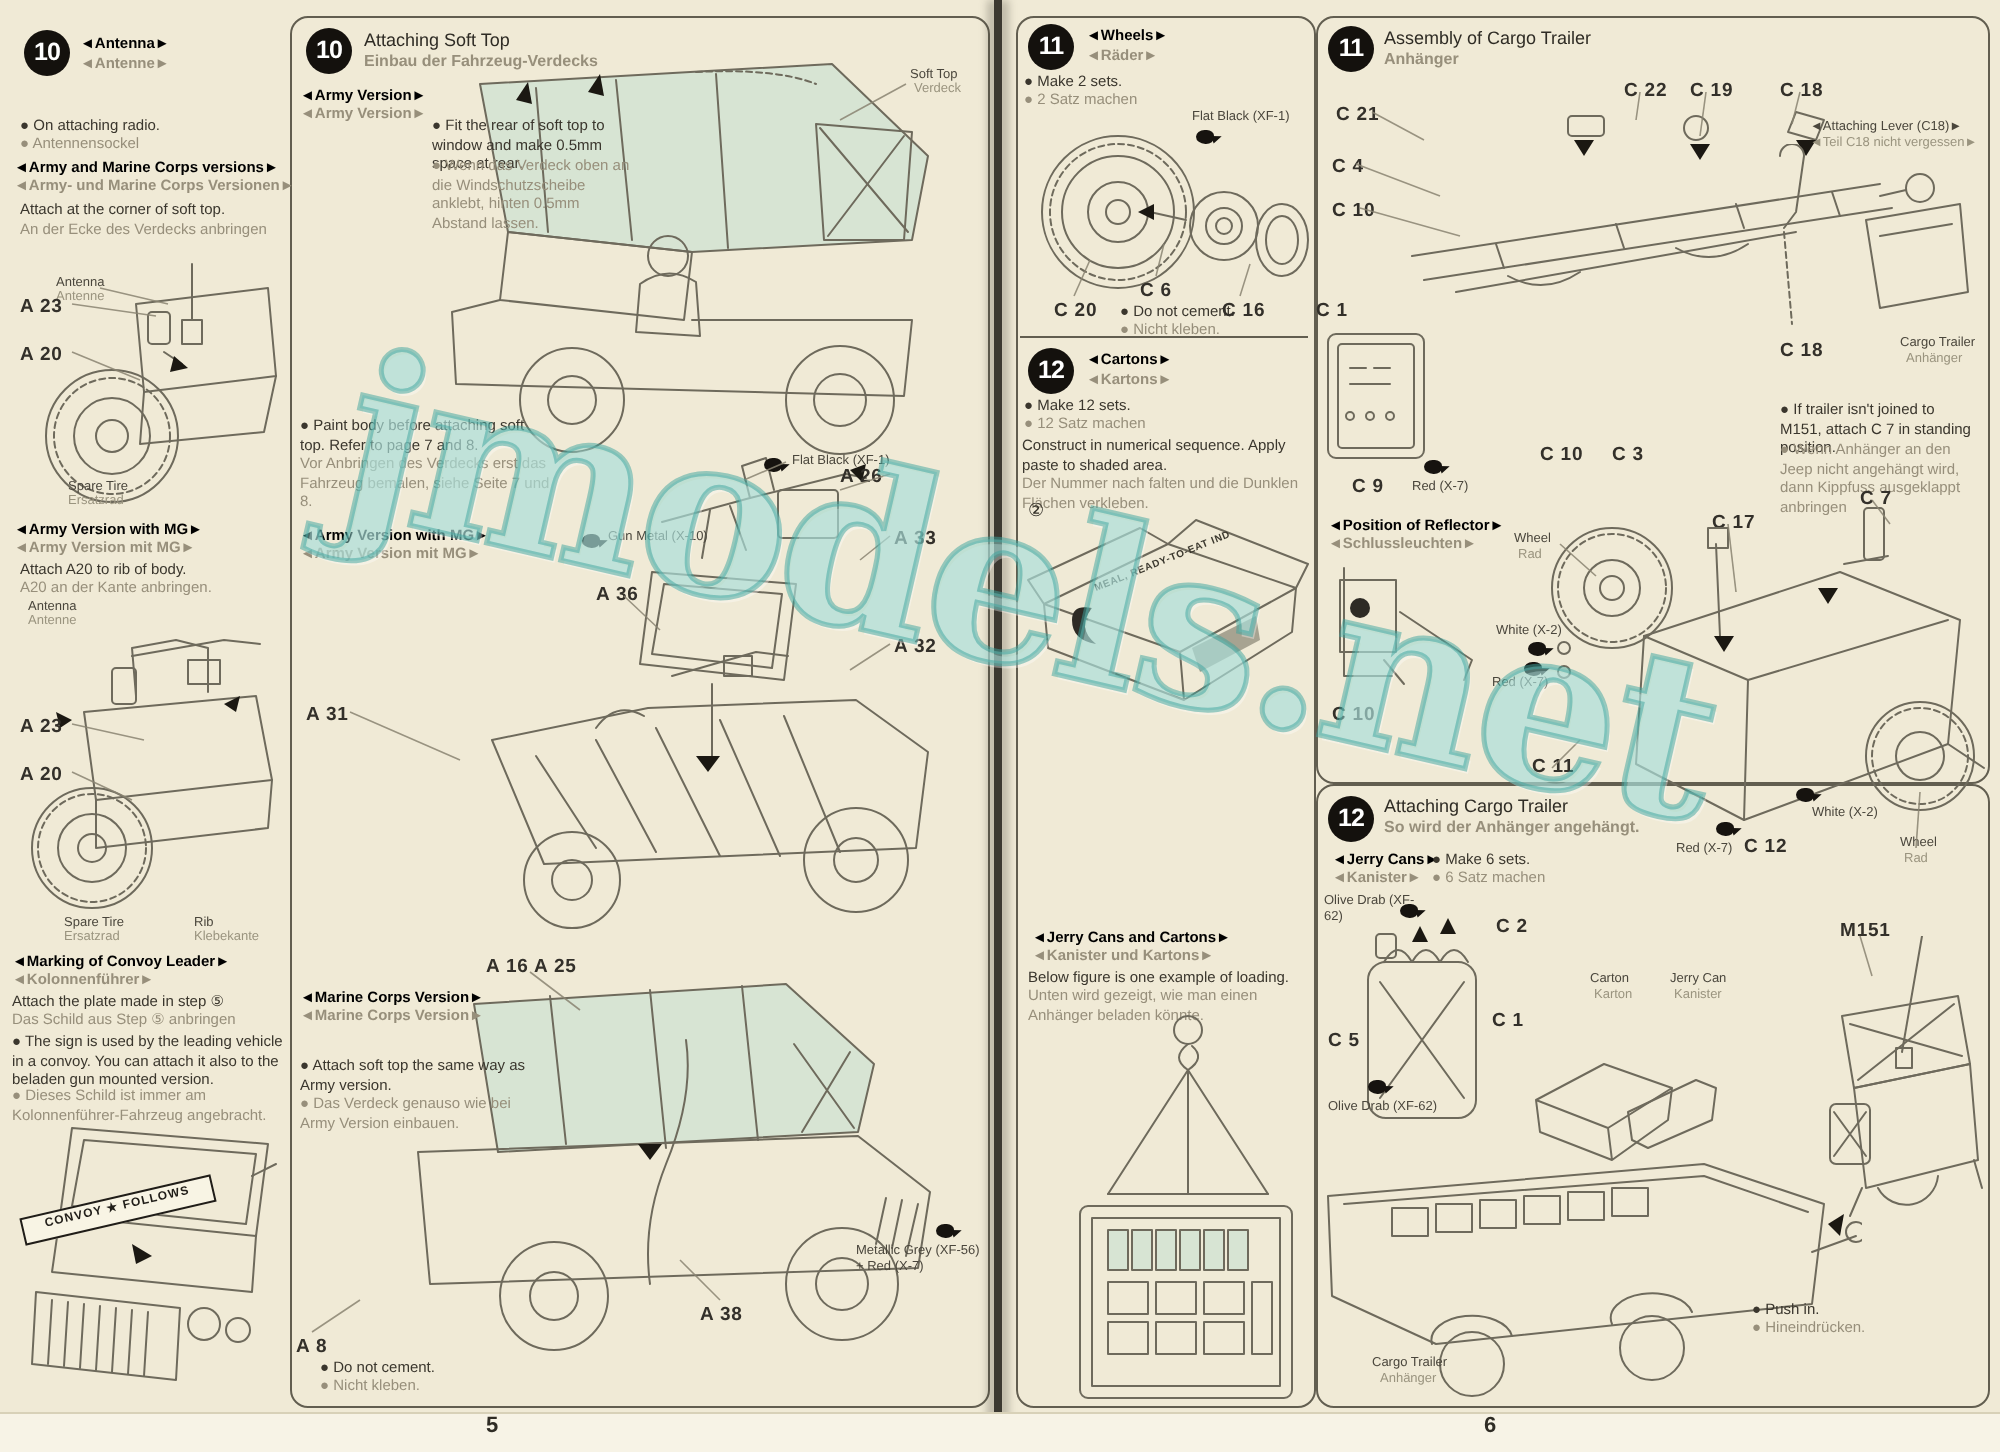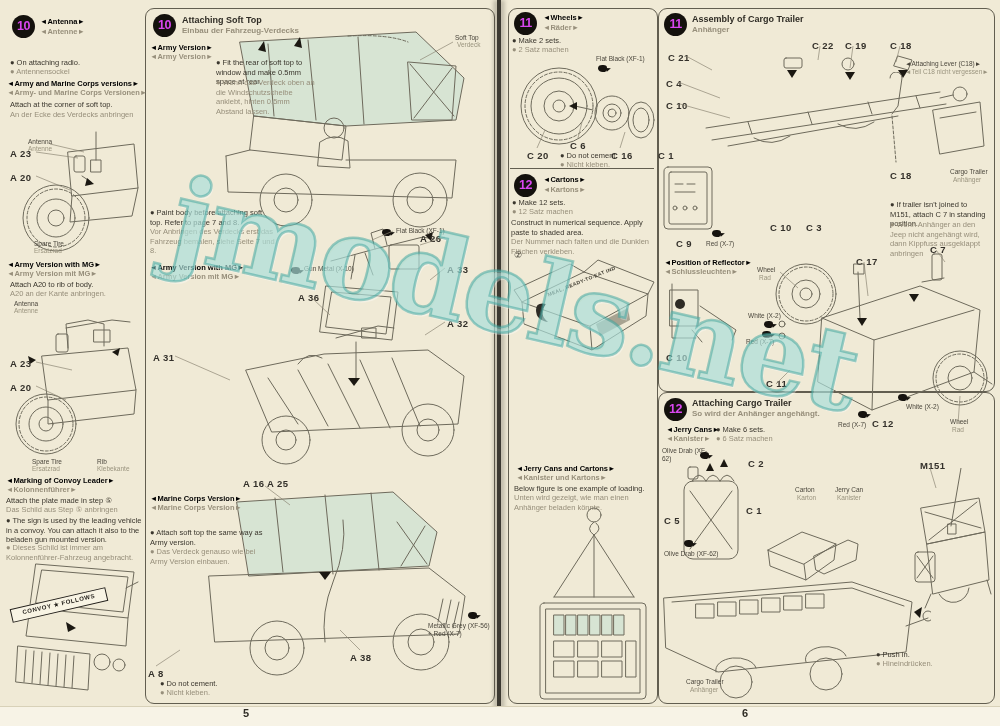--- a/index.html
+++ b/index.html
@@ -2,27 +2,27 @@
 <html><head>
 <meta charset="utf-8">
 <style>
   html,body{margin:0;padding:0}
   body{width:1000px;height:726px;overflow:hidden;background:#f0ead6;
        font-family:"Liberation Sans",sans-serif;position:relative}
   .s{position:absolute}
   .t{font-size:7.5px;line-height:1.28;color:#3a362d}
   .g{color:#978f7b}
   .mk{font-size:7.5px;font-weight:bold;line-height:1.25}
-  .h1{font-size:9px;font-weight:bold;color:#2f2c25;line-height:1.2}
+  .h1{font-size:9px;font-weight:normal;color:#2f2c25;line-height:1.2}
   .h2{font-size:8px;font-weight:bold;color:#978f7b;line-height:1.2}
   .pl{font-size:9.5px;font-weight:bold;color:#33302a;letter-spacing:.4px;white-space:nowrap}
   .tn{font-size:6.5px;color:#4a463c;white-space:nowrap;line-height:1.25}
   .tg{font-size:6.5px;color:#9a947f;white-space:nowrap;line-height:1.25}
   .pg{font-size:11px;font-weight:bold;color:#2f2c25}
-  .badge{width:23px;height:23px;border-radius:50%;background:#14110d;color:#d946ef;
+  .badge{width:23px;height:23px;border-radius:50%;background:#14110d;color:#ffffff;
          font:bold 12.5px/23px "Liberation Sans",sans-serif;text-align:center;letter-spacing:-.5px}
   .frame{border:1.3px solid #625e50;border-radius:9px}
   .hline{background:#625e50;height:1px}
   .dab{width:9px;height:7px;background:#16130f;border-radius:60% 50% 55% 65%}
   .dab::after{content:"";position:absolute;right:-4px;top:2px;border-left:5px solid #16130f;
               border-top:2px solid transparent;border-bottom:2px solid transparent;transform:rotate(-20deg)}
   .art path,.art circle,.art rect,.art ellipse,.art line,.art polyline{
       stroke:#6e6a5c;fill:none;stroke-width:1;stroke-linecap:round;stroke-linejoin:round}
   .art .arw{fill:#1b1812;stroke:none}
   .art .shade{fill:#6b675a;stroke:none;opacity:.55}

